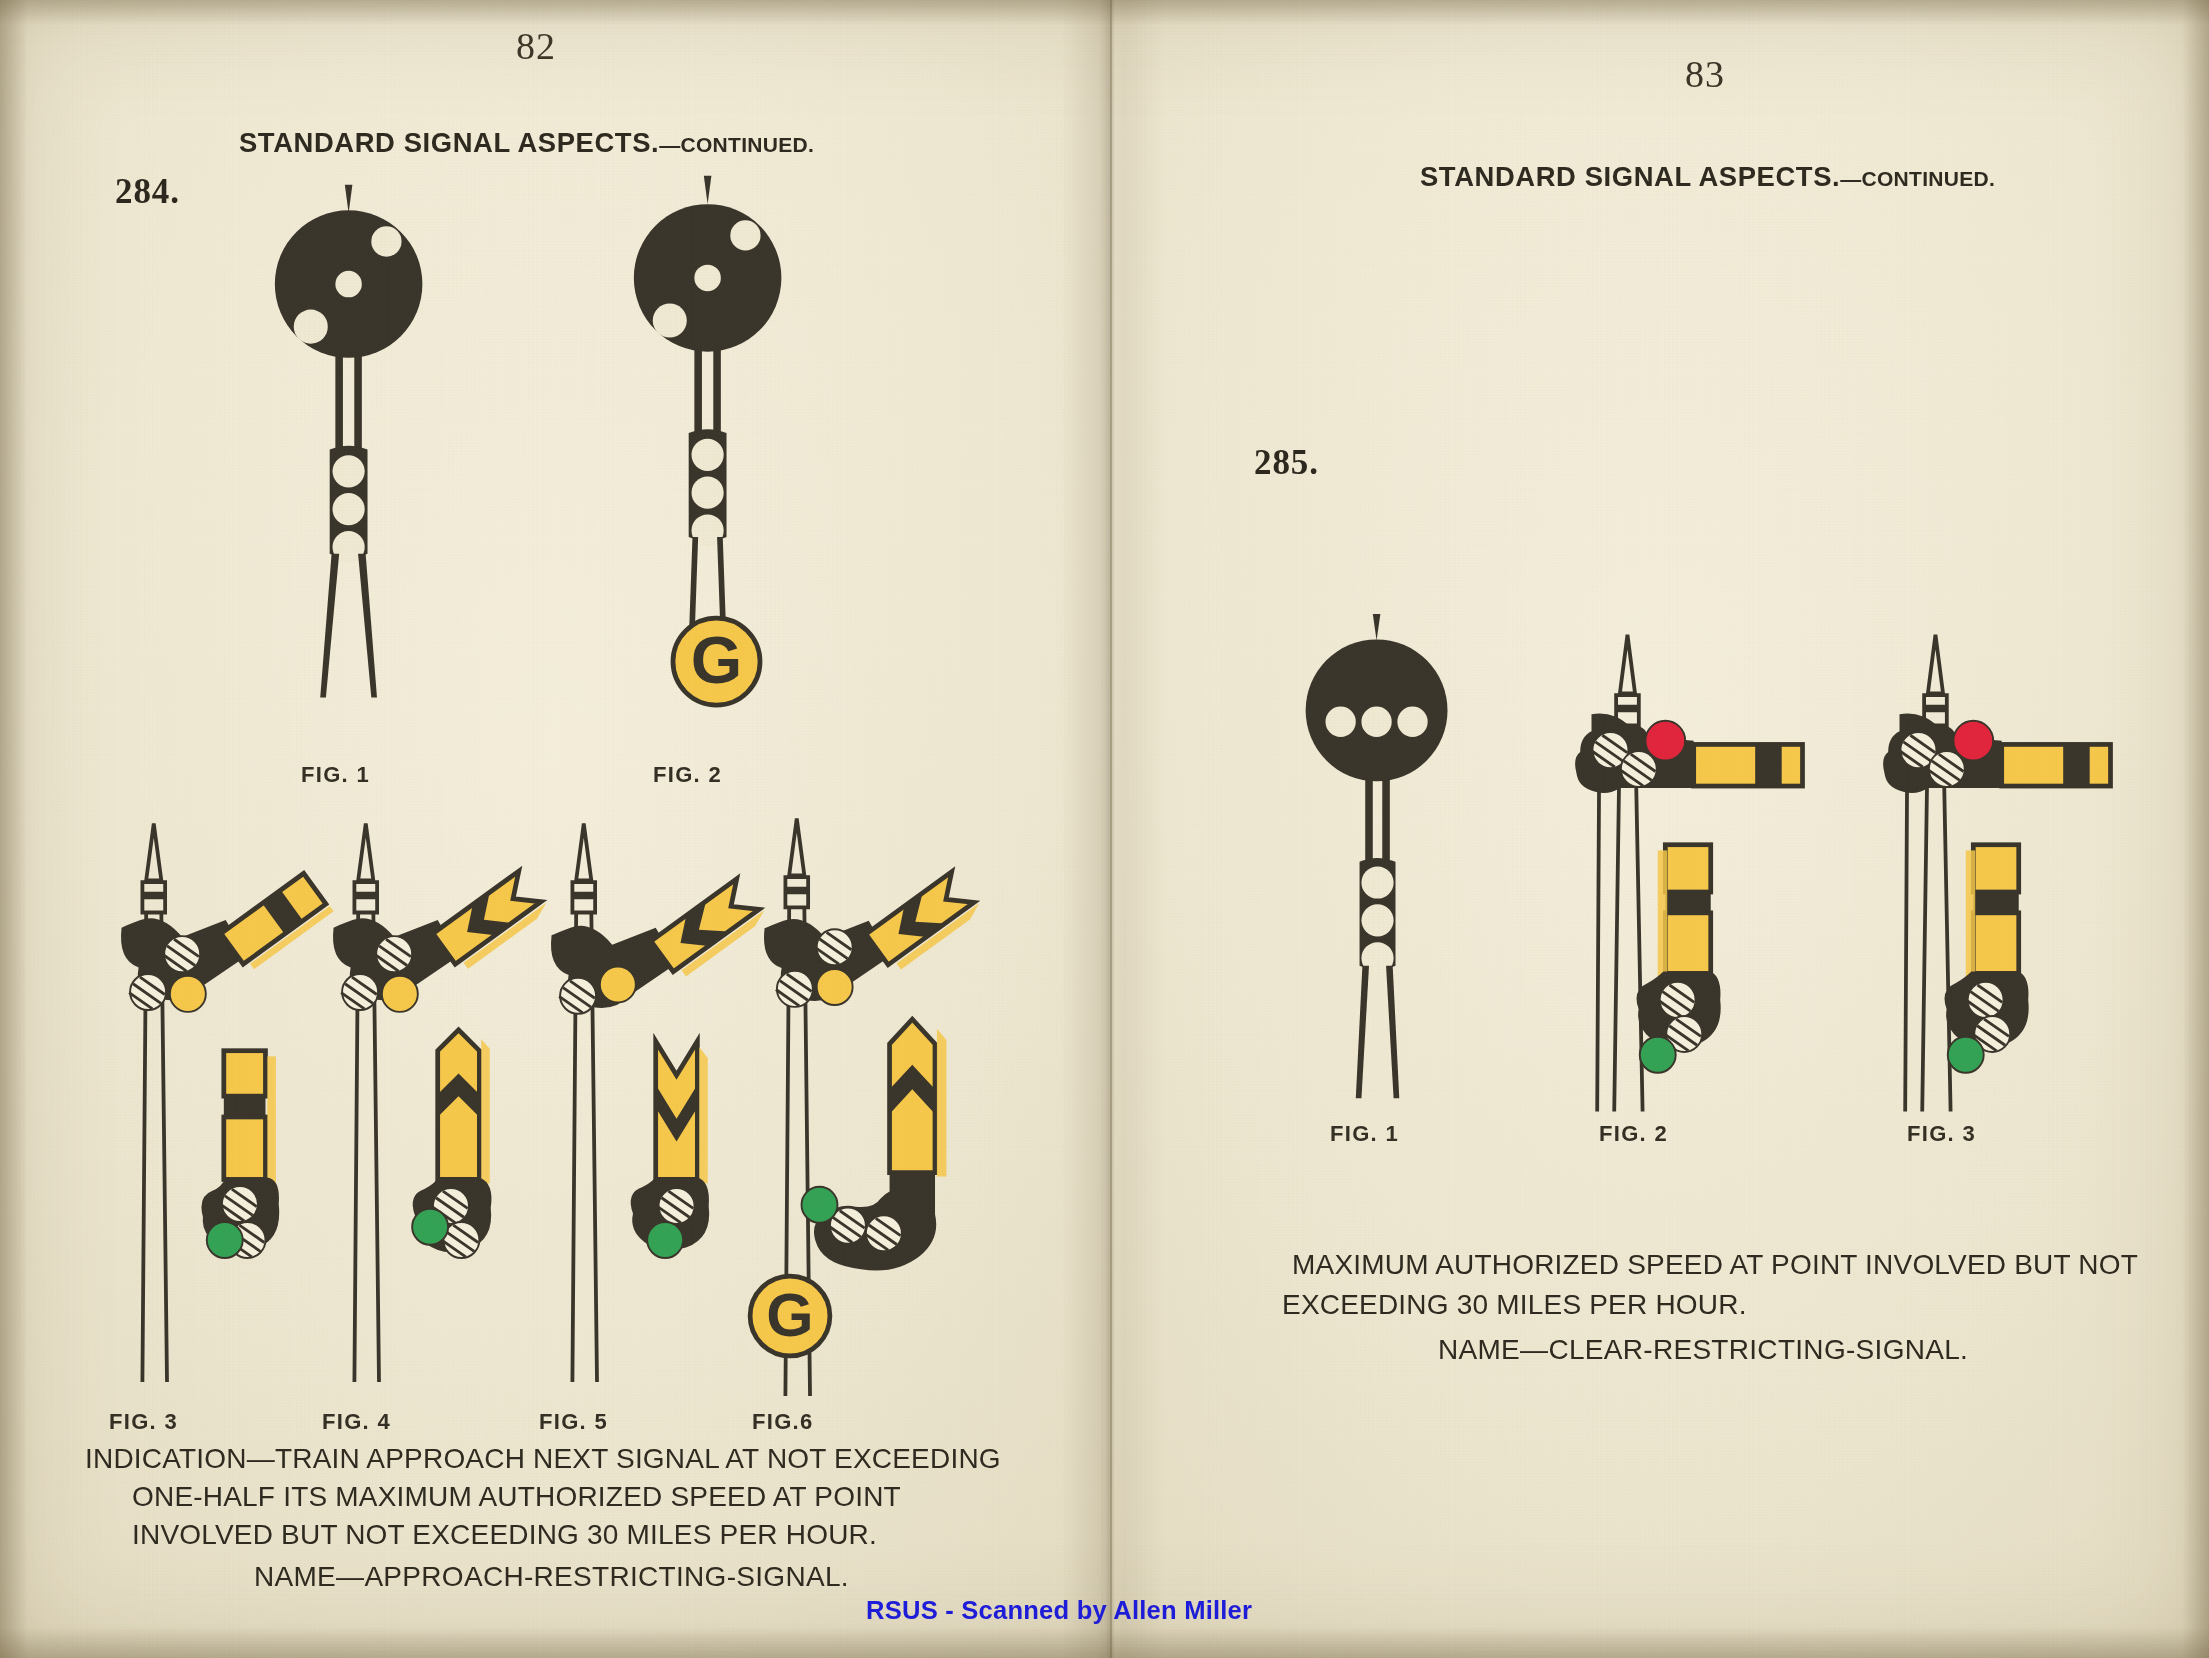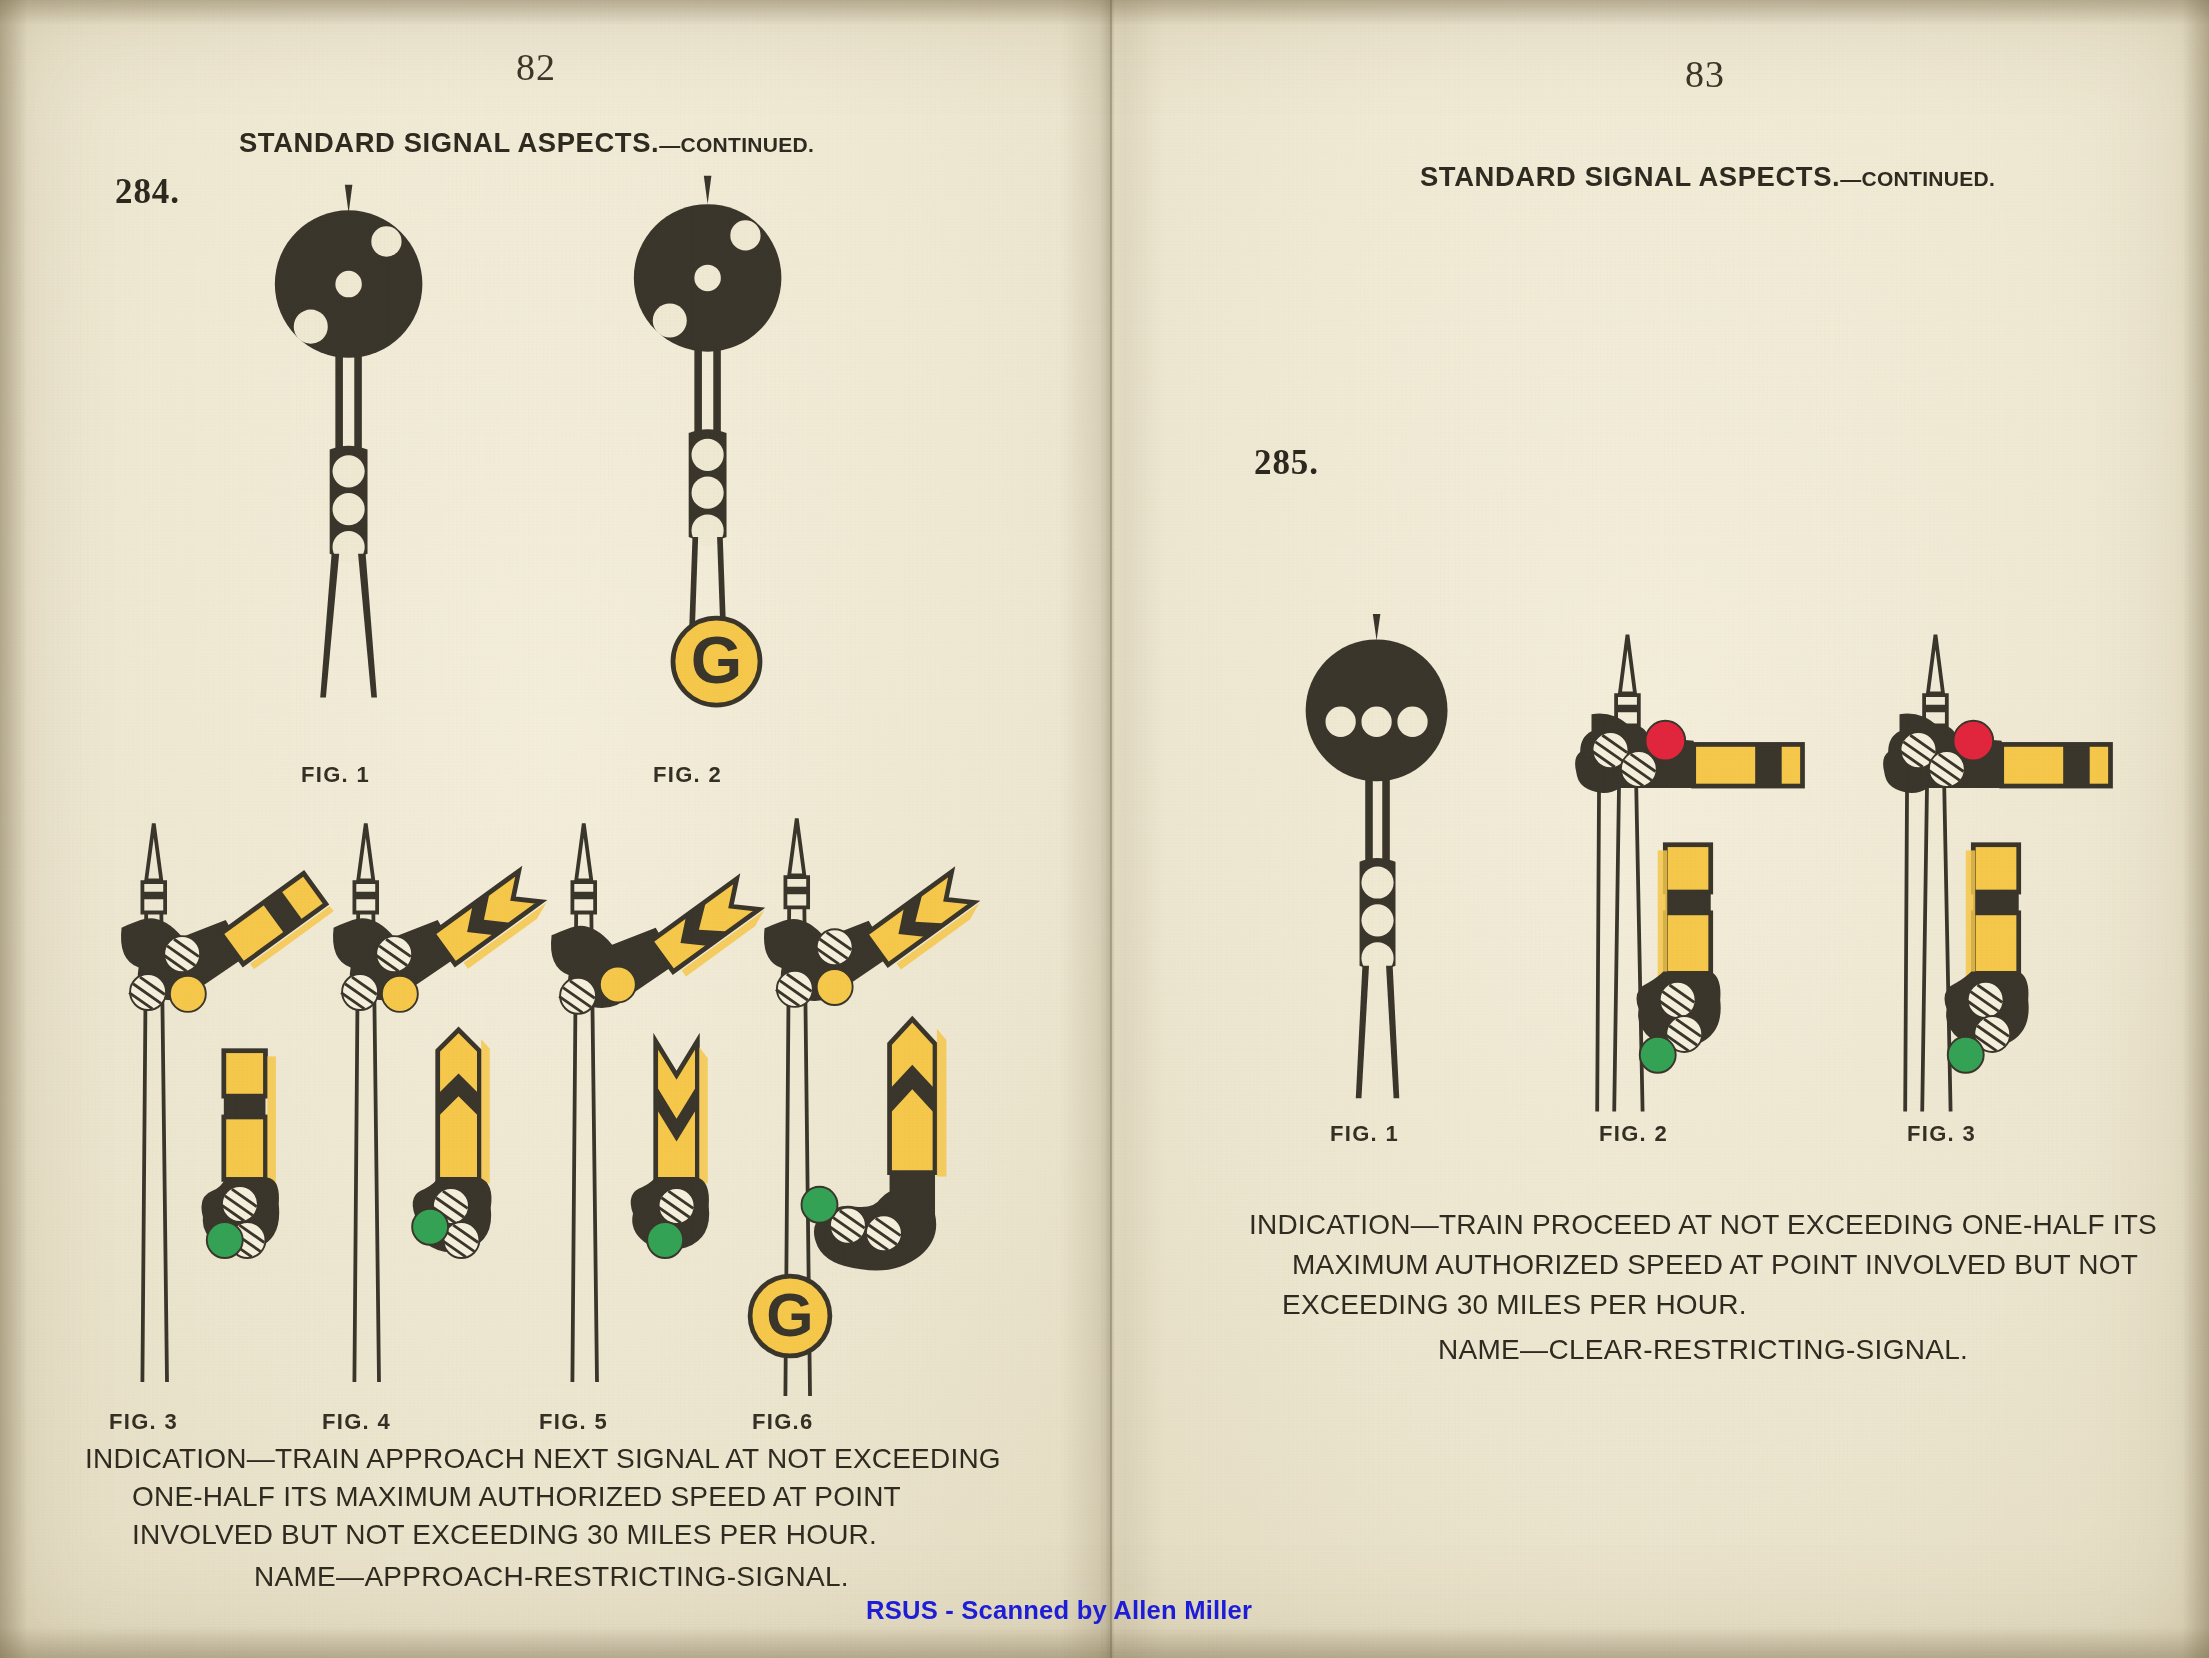--- a/index.html
+++ b/index.html
@@ -108,21 +108,21 @@
 </head>
 <body>
 
 <div id="book">
 
   <div class="page" id="page-left"></div>
   <div class="page" id="page-right"></div>
   <div id="gutter"></div>
   <div id="fold-line"></div>
 
-  <div class="folio" style="left:516px;top:24px;margin-top:21px;">82</div>
+  <div class="folio" style="left:516px;top:24px;">82</div>
 
   <div class="head" style="left:239px;top:127px;">
     <span>STANDARD SIGNAL ASPECTS.</span><span class="cont">—CONTINUED.</span>
   </div>
 
   <div class="rulenum" style="left:115px;top:172px;">284.</div>
 
   <svg style="left:237px;top:175px;width:227px;height:587px;" viewBox="0 0 240 620">
     <path class="ink" d="M114 10 L122 10 L118 40 Z"></path>
     <circle class="ink" cx="118" cy="115" r="78"></circle>
@@ -376,21 +376,20 @@
     <circle cx="103" cy="392" r="19" fill="#f4efdc" stroke="#3a352b" stroke-width="2"></circle>
     <path d="M87 384 l32 0 M85 394 l36 0 M87 404 l30 0" stroke="#3a352b" stroke-width="3" fill="none" transform="rotate(35 103 392)"></path>
     <circle cx="110" cy="428" r="19" fill="#f4efdc" stroke="#3a352b" stroke-width="2"></circle>
     <path d="M94 420 l32 0 M92 430 l36 0 M94 440 l30 0" stroke="#3a352b" stroke-width="3" fill="none" transform="rotate(35 110 428)"></path>
     <circle cx="82" cy="450" r="19" fill="#33a254" stroke="#3a352b" stroke-width="2"></circle>
   </svg>
   <div class="figlabel" style="left:1907px;top:1121px;">
     <span>FIG. 3</span>
   </div>
 
-  <div class="body-line" style="left:1249px;top:1209px;">INDICATION—TRAIN PROCEED AT NOT EXCEEDING ONE-HALF ITS</div>
   <div class="body-line" style="left:1292px;top:1249px;">MAXIMUM AUTHORIZED SPEED AT POINT INVOLVED BUT NOT</div>
   <div class="body-line" style="left:1282px;top:1289px;">EXCEEDING 30 MILES PER HOUR.</div>
   <div class="name-line" style="left:1438px;top:1334px;text-align:center;">NAME—CLEAR-RESTRICTING-SIGNAL.</div>
 
   <div id="watermark" style="left:866px;top:1557px;margin-top:39px;">RSUS - Scanned by Allen Miller</div>
 
   <div id="grain"></div>
   <div class="edge-dark" id="edge-top"></div>
   <div class="edge-dark" id="edge-bottom"></div>
   <div class="edge-dark" id="edge-left"></div>

